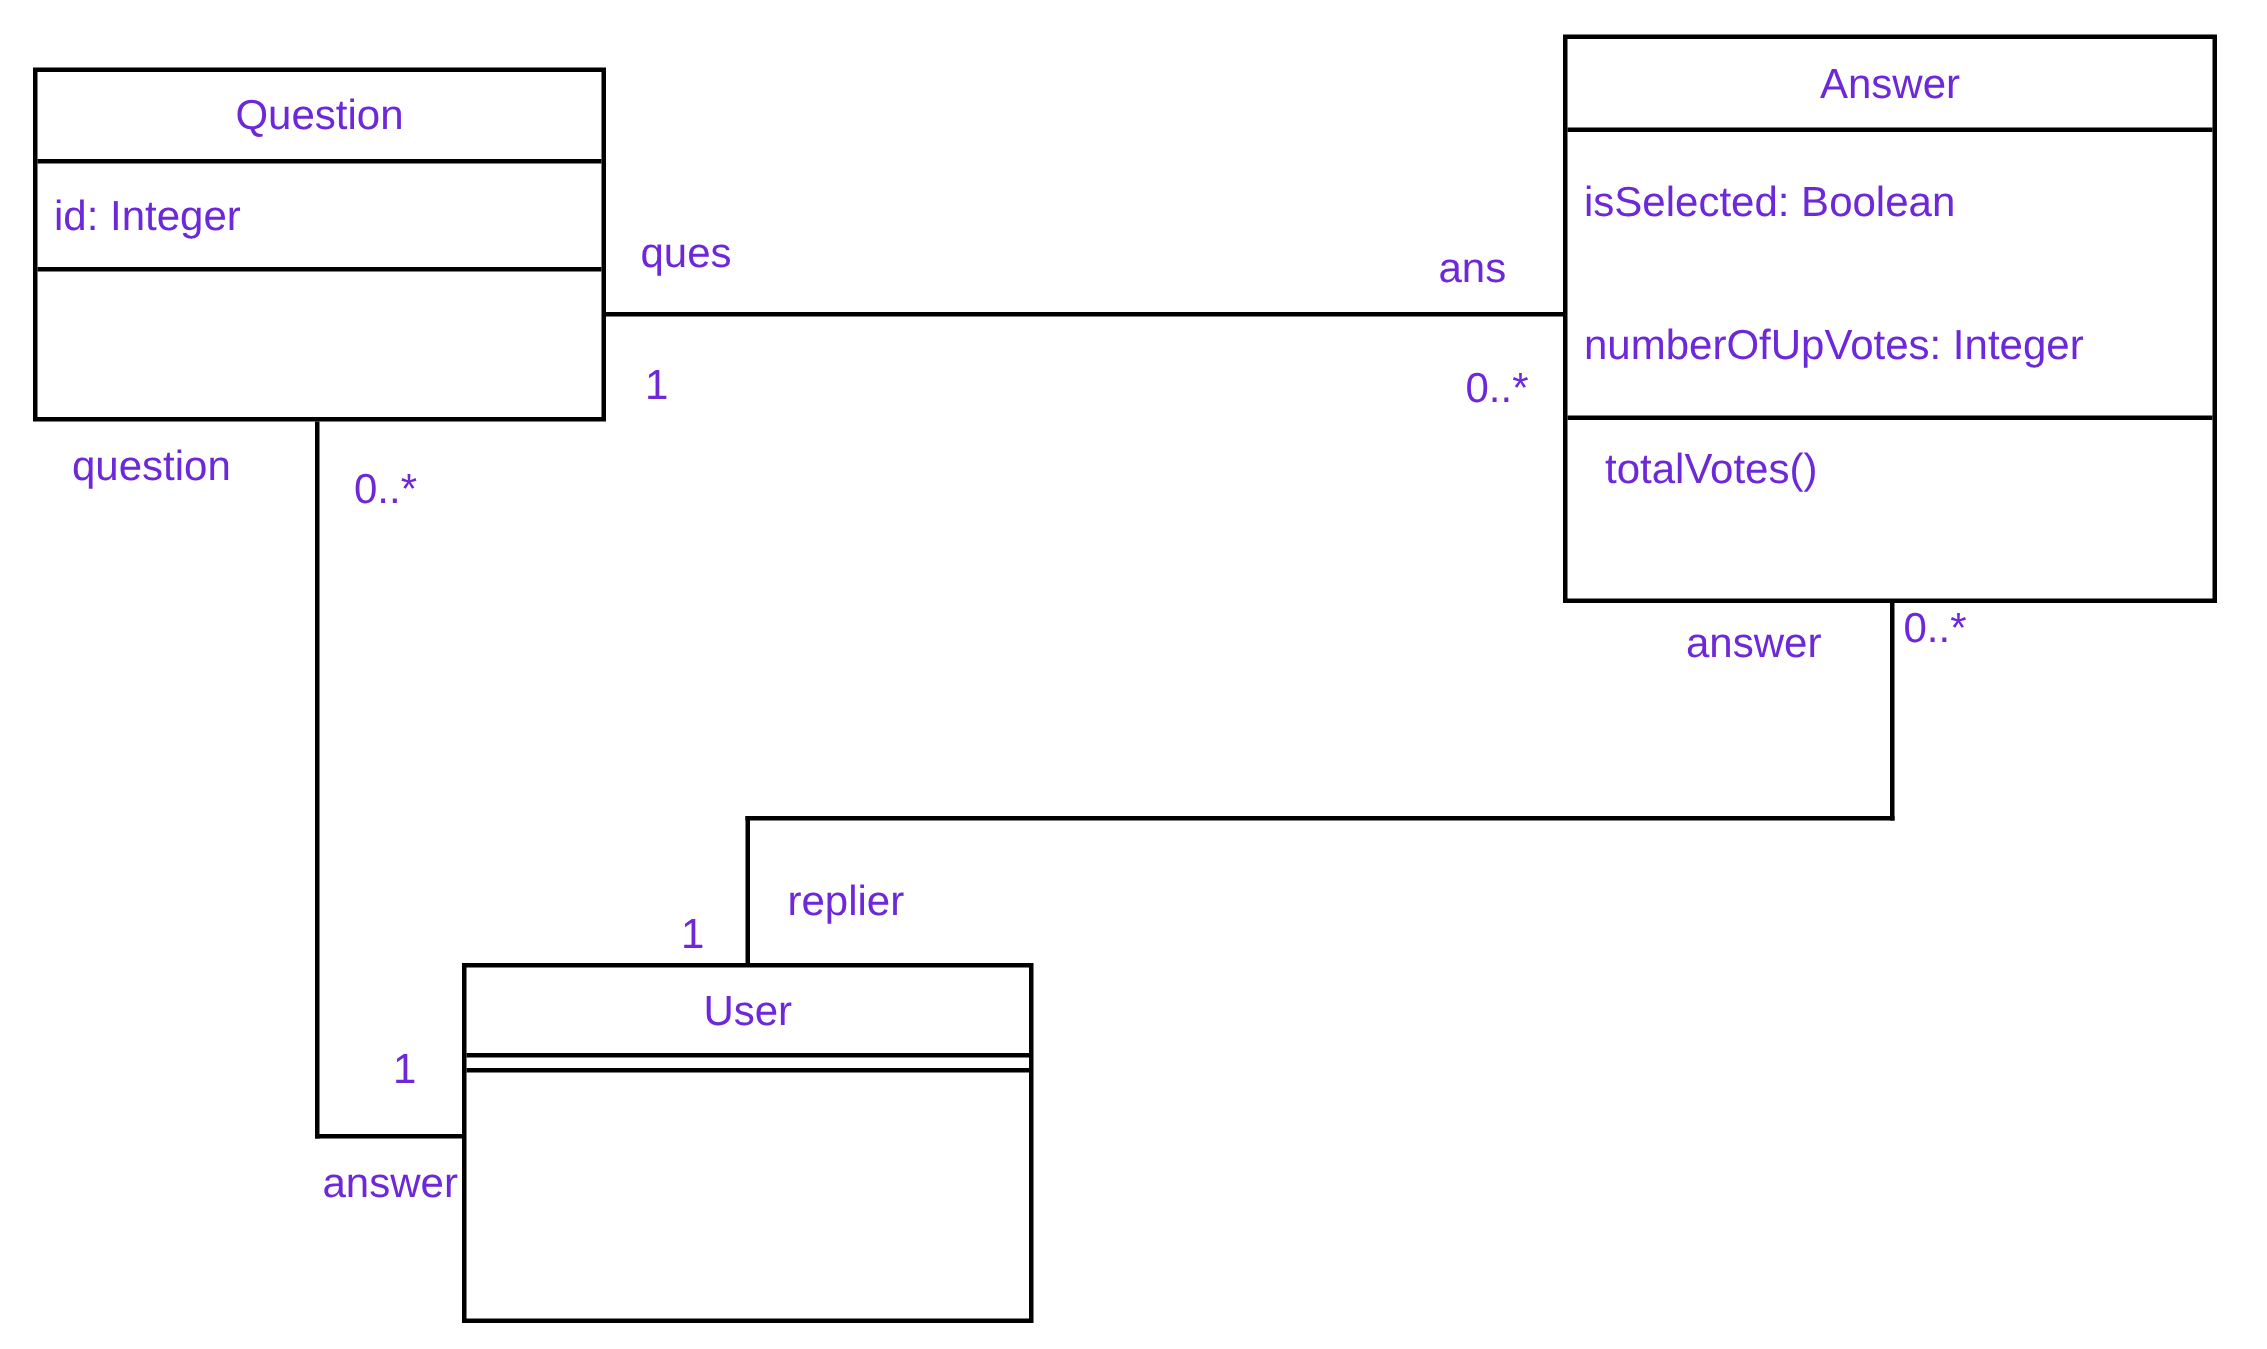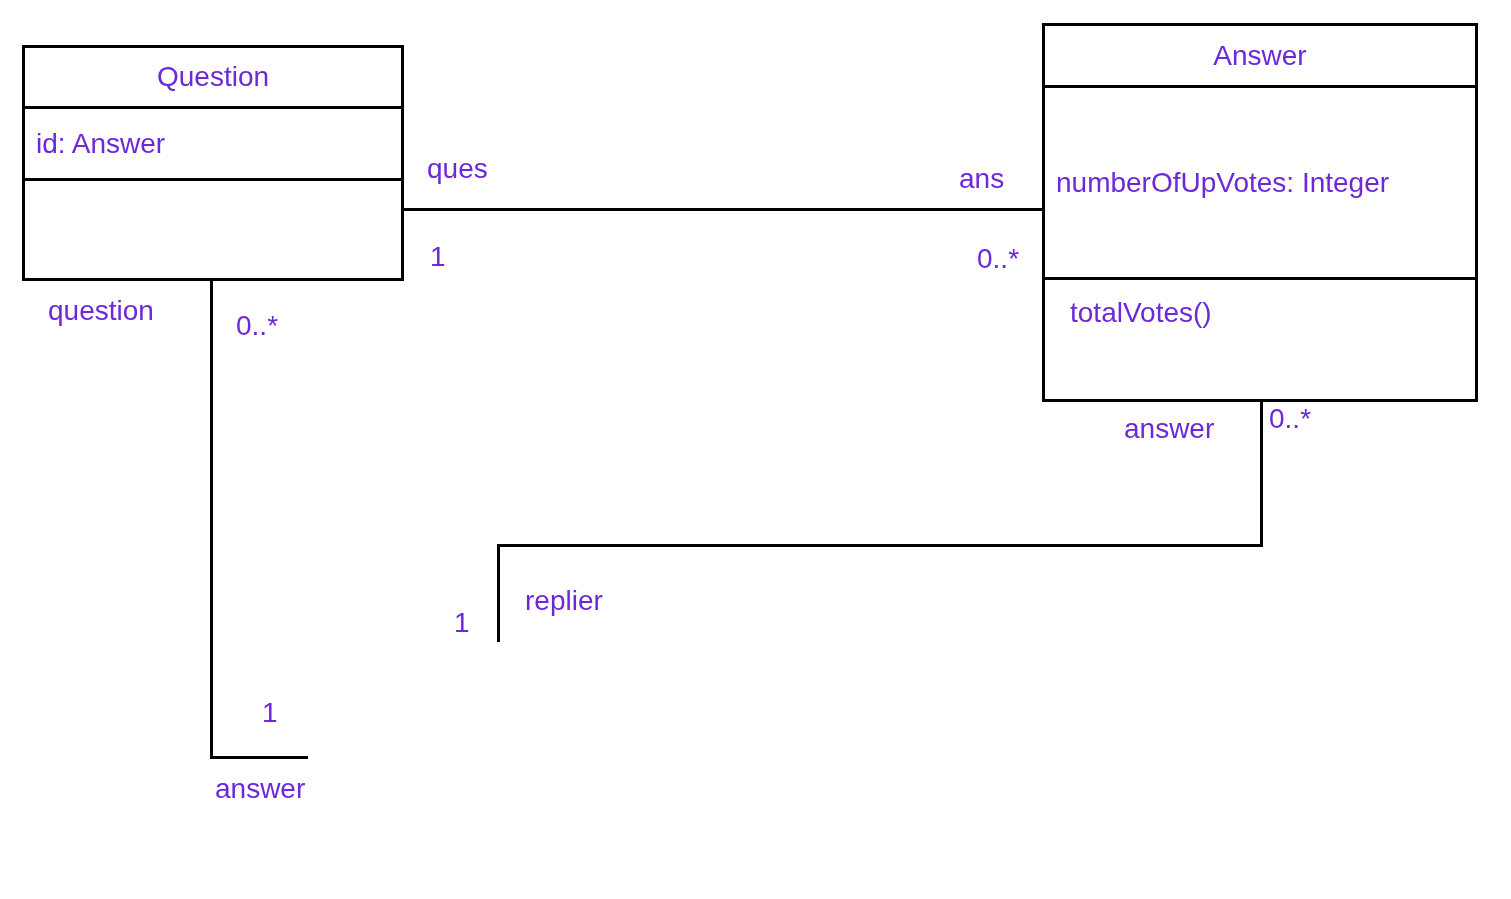--- a/index.html
+++ b/index.html
@@ -62,35 +62,41 @@
   }
 </style>
 </head>
 <body>
 
 <div class="canvas">
 
   <div class="uml-class" style="left:22px; top:45px; width:382px; height:236px;">
     <div class="uml-title" style="height:61px;">Question</div>
     <div class="uml-attrs" style="height:72px;">
-      <div class="uml-row" style="flex:1;">id: Answer</div>
+      <div class="uml-row" style="flex:1;">id: Integer</div>
     </div>
     <div class="uml-methods"></div>
   </div>
 
   <div class="uml-class" style="left:1042px; top:23px; width:436px; height:379px;">
     <div class="uml-title" style="height:62px;">Answer</div>
     <div class="uml-attrs" style="height:192px;">
+      <div class="uml-row" style="flex:1;">isSelected: Boolean</div>
       <div class="uml-row" style="flex:1;">numberOfUpVotes: Integer</div>
     </div>
     <div class="uml-methods">
       <div class="uml-row" style="height:66px;">totalVotes()</div>
     </div>
   </div>
 
+  <div class="uml-class" style="left:308px; top:642px; width:381px; height:240px;">
+    <div class="uml-title" style="height:60px;">User</div>
+    <div class="uml-attrs" style="height:10px;"></div>
+    <div class="uml-methods"></div>
+  </div>
 
   <div class="edge" style="left:404px; top:208px; width:638px; height:3px;"></div>
 
   <div class="edge" style="left:210px; top:281px; width:3px; height:478px;"></div>
   <div class="edge" style="left:210px; top:756px; width:98px; height:3px;"></div>
 
   <div class="edge" style="left:1260px; top:402px; width:3px; height:145px;"></div>
   <div class="edge" style="left:497px; top:544px; width:766px; height:3px;"></div>
   <div class="edge" style="left:497px; top:544px; width:3px; height:98px;"></div>
 

